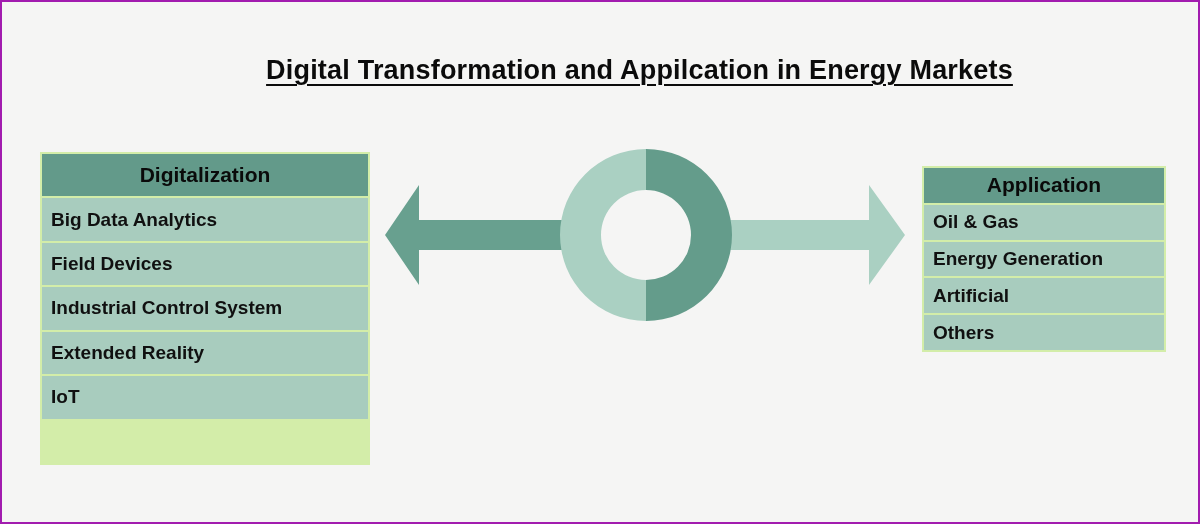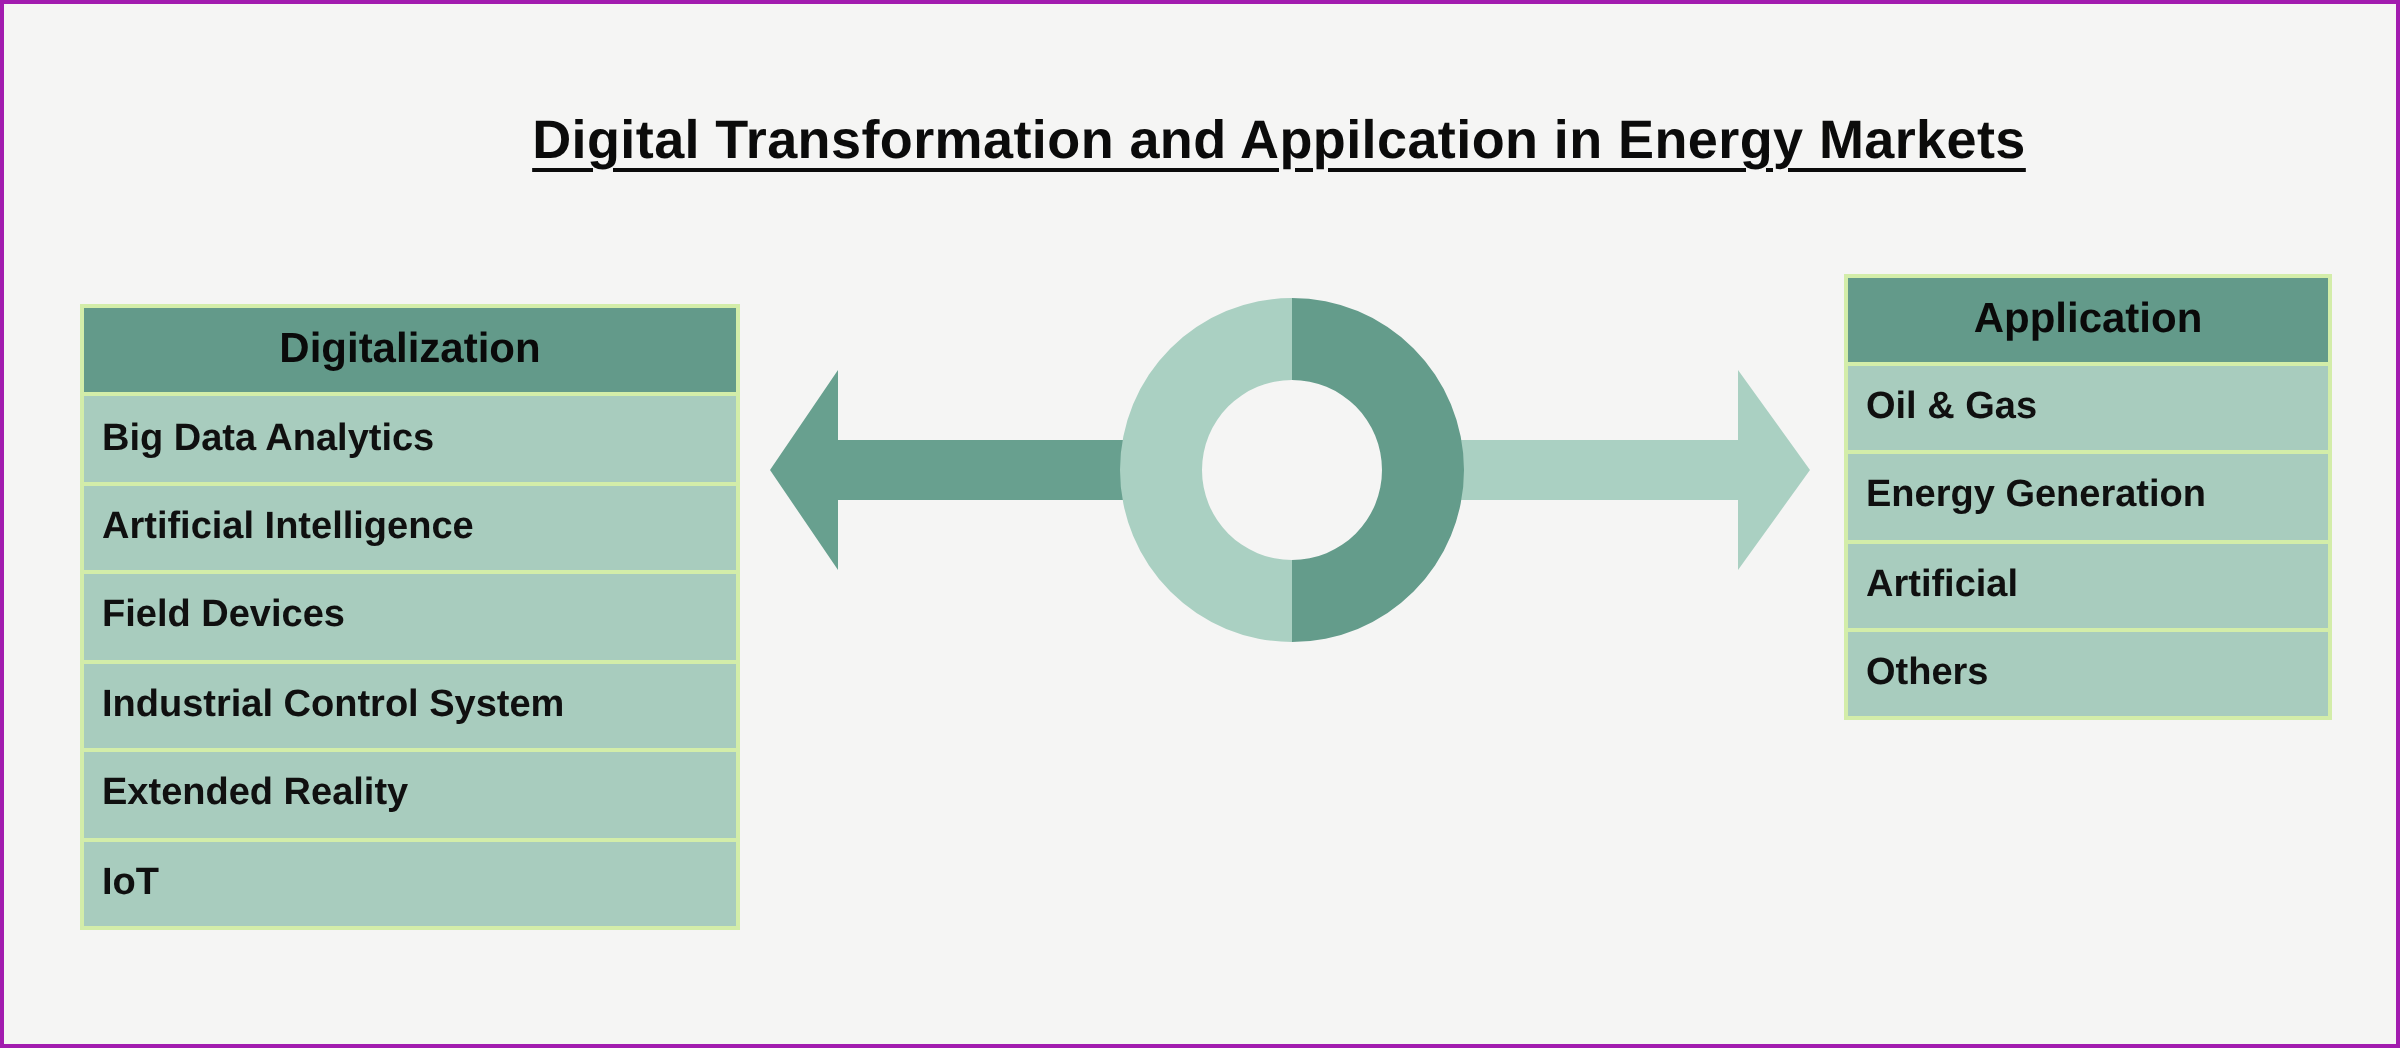--- a/index.html
+++ b/index.html
@@ -34,22 +34,22 @@
     background: #d3eda9;          
     border: 2px solid #d3eda9;
     gap: 2px;
   }
   .panel-left {
     left: 38px;  top: 150px;
     width: 330px; height: 313px;
     grid-template-rows: repeat(7, 1fr);
   }
   .panel-right {
-    left: 920px; top: 135px;
-    width: 244px; height: 223px;
+    left: 920px; top: 164px;
+    width: 244px; height: 186px;
     grid-template-rows: repeat(5, 1fr);
   }
   .cell {
     background: #a8ccbe;
     display: flex;
     align-items: center;
     padding-left: 9px;
     font-size: 19px;
     font-weight: bold;
     color: #101010;
@@ -73,21 +73,20 @@
 </head>
 <body>
 
 <div class="canvas">
 
   <div class="title">Digital Transformation and Appilcation in Energy Markets</div>
 
   <div class="panel panel-left">
     <div class="cell header">Digitalization</div>
     <div class="cell">Big Data Analytics</div>
-    <div class="cell">Artificial Intelligence</div>
     <div class="cell">Field Devices</div>
     <div class="cell">Industrial Control System</div>
     <div class="cell">Extended Reality</div>
     <div class="cell">IoT</div>
   </div>
 
   <svg class="graphic" viewBox="0 0 520 181" xmlns="http://www.w3.org/2000/svg" aria-hidden="true">
 
     <polygon points="0,90 34,40 34,75 182,75 182,105 34,105 34,140" fill="#68a08f"></polygon>
 

